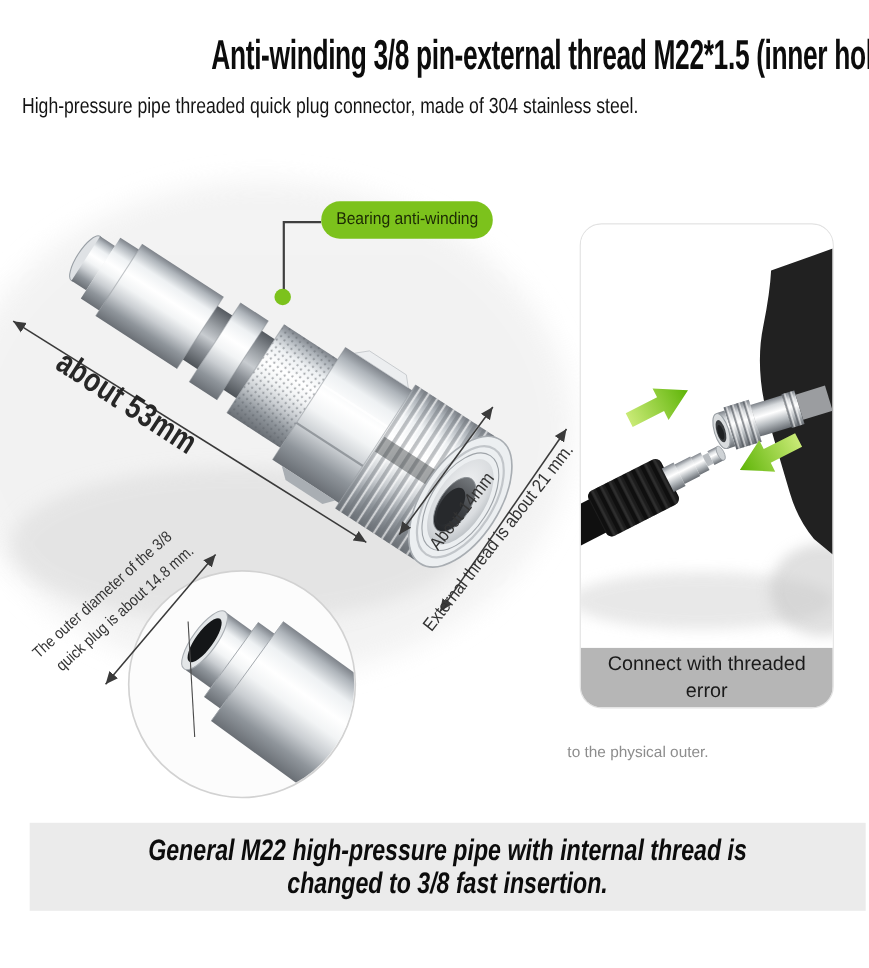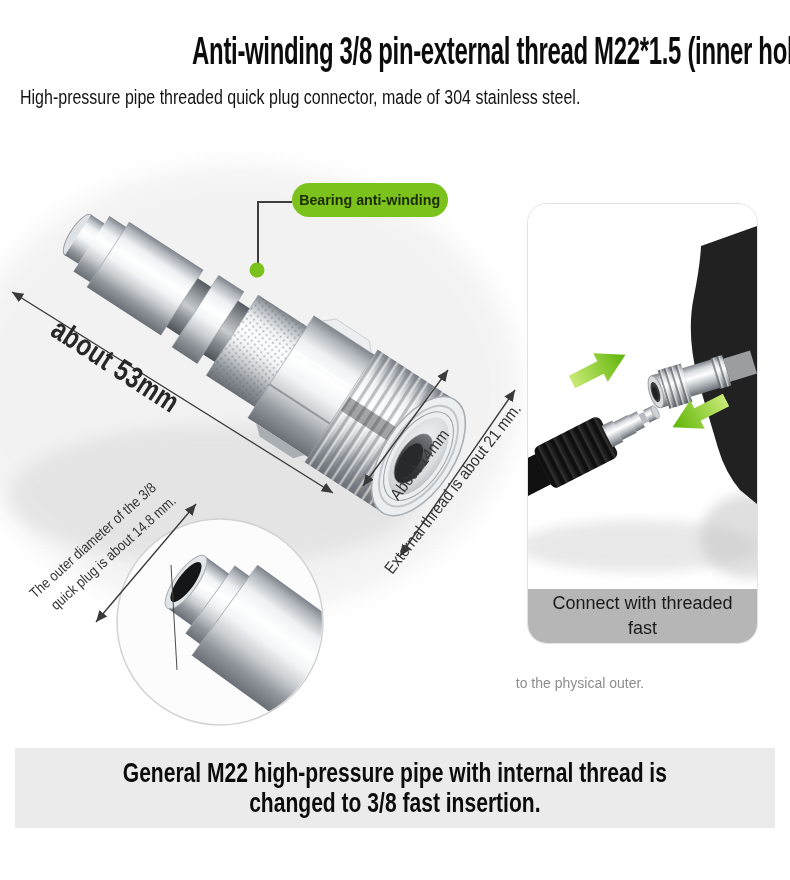--- a/index.html
+++ b/index.html
@@ -11,35 +11,35 @@
          font-size:38px;font-weight:700;letter-spacing:-0.5px;color:#0c0c0c;}
   .title .cond{transform:scaleX(0.63);transform-origin:center;}
   .subtitle{position:absolute;top:86px;left:20px;width:770px;
             font-size:20px;font-weight:400;color:#131313;}
   .subtitle .cond{transform:scaleX(0.80);transform-origin:left center;}
   
   .stage{position:absolute;top:140px;left:0;width:790px;height:608px;}
   .stage-svg{position:absolute;left:0;top:0;}
   .badge{position:absolute;left:292px;top:43px;width:156px;height:34px;border-radius:17px;
          background:var(--accent-green,#7cc21c);display:flex;align-items:center;justify-content:center;
-         font-size:15.5px;font-weight:700;color:#1c2a04;}
+         font-size:15.5px;font-weight:400;color:#1c2a04;}
   .badge .cond{transform:scaleX(0.92);transform-origin:center;}
   
   .panel{position:absolute;left:527px;top:63px;width:231px;height:441px;background:#fff;
          border:1px solid #e2e2e2;border-radius:20px;overflow:hidden;box-sizing:border-box;}
   .panel-photo{display:block;}
   .caption{position:absolute;left:0;bottom:0;width:100%;height:54px;background:var(--caption-gray,#b6b6b6);
            display:flex;flex-direction:column;align-items:center;justify-content:center;
            font-size:18px;line-height:25px;color:#1a1a1a;text-align:center;}
   
   .footnote{position:absolute;left:375px;top:528px;width:410px;text-align:center;
             font-size:14px;line-height:31px;color:#8d8d8d;}
   
-  .banner{position:absolute;left:15px;top:748px;width:760px;height:80px;background:var(--banner-gray,#ebebeb);
-          display:flex;align-items:center;justify-content:center;}
+  .banner{position:absolute;left:27px;top:748px;width:760px;height:80px;background:var(--banner-gray,#ebebeb);
+          display:flex;align-items:center;justify-content:center;font-style:italic;}
   .banner-inner{text-align:center;font-size:27px;font-weight:700;line-height:30px;color:#0c0c0c;
                 transform:scaleX(0.78);transform-origin:center;white-space:nowrap;}
 </style>
 </head>
 <body>
 
 <div class="page">
 
   <div class="title">
     <span class="cond">Anti-winding 3/8 pin-external thread M22*1.5 (inner hole 14)</span>
@@ -224,21 +224,21 @@
           <rect x="18" y="-9" width="10" height="18" fill="url(#met2)"></rect>
           <rect x="28" y="-5.5" width="6" height="11" fill="#b9bdc1"></rect>
           <rect x="34" y="-7" width="10" height="14" fill="url(#met2)"></rect>
           <ellipse cx="44" cy="0" rx="3" ry="7" fill="#cfd3d6" stroke="#9aa0a5" stroke-width="0.75"></ellipse>
         </g>
         <path d="M0,-7 L32,-7 L32,-16 L60,0 L32,16 L32,7 L0,7 Z" transform="translate(44,178) rotate(-27)" fill="url(#ag)"></path>
         <path d="M0,-7 L32,-7 L32,-16 L60,0 L32,16 L32,7 L0,7 Z" transform="translate(198,196) rotate(153)" fill="url(#ag)"></path>
       </svg>
       <div class="caption">
         <span>Connect with threaded</span>
-        <span>fast</span>
+        <span>error</span>
       </div>
     </div>
 
     <div class="footnote">
       <div>to the physical outer.</div>
     </div>
   </div>
 
   <div class="banner">
     <div class="banner-inner">

